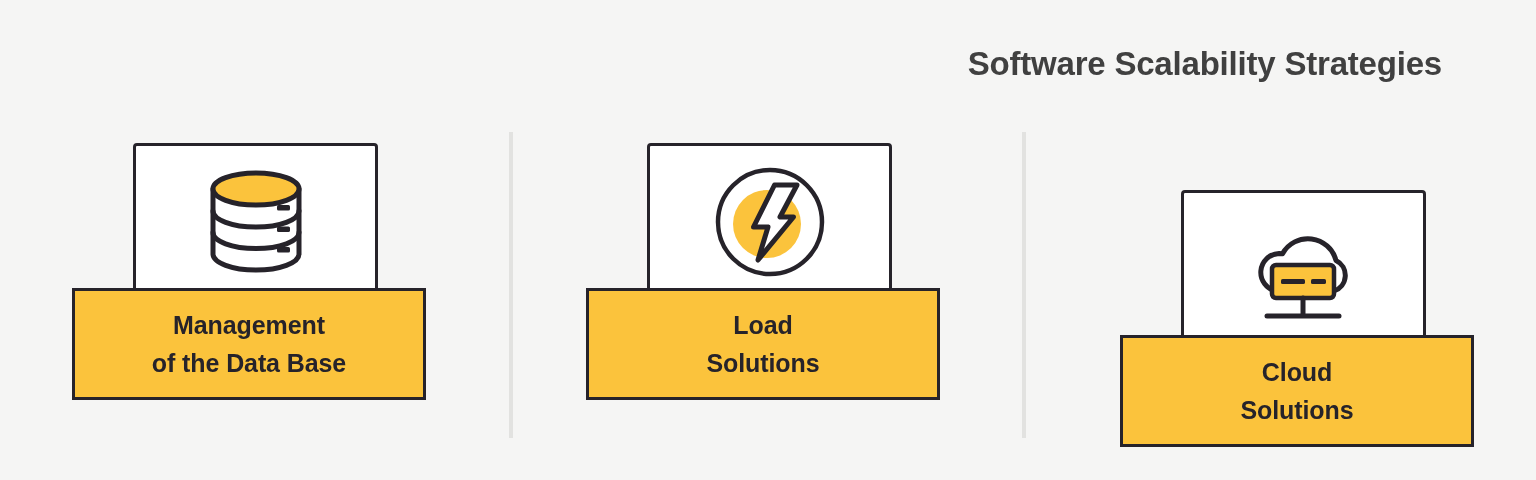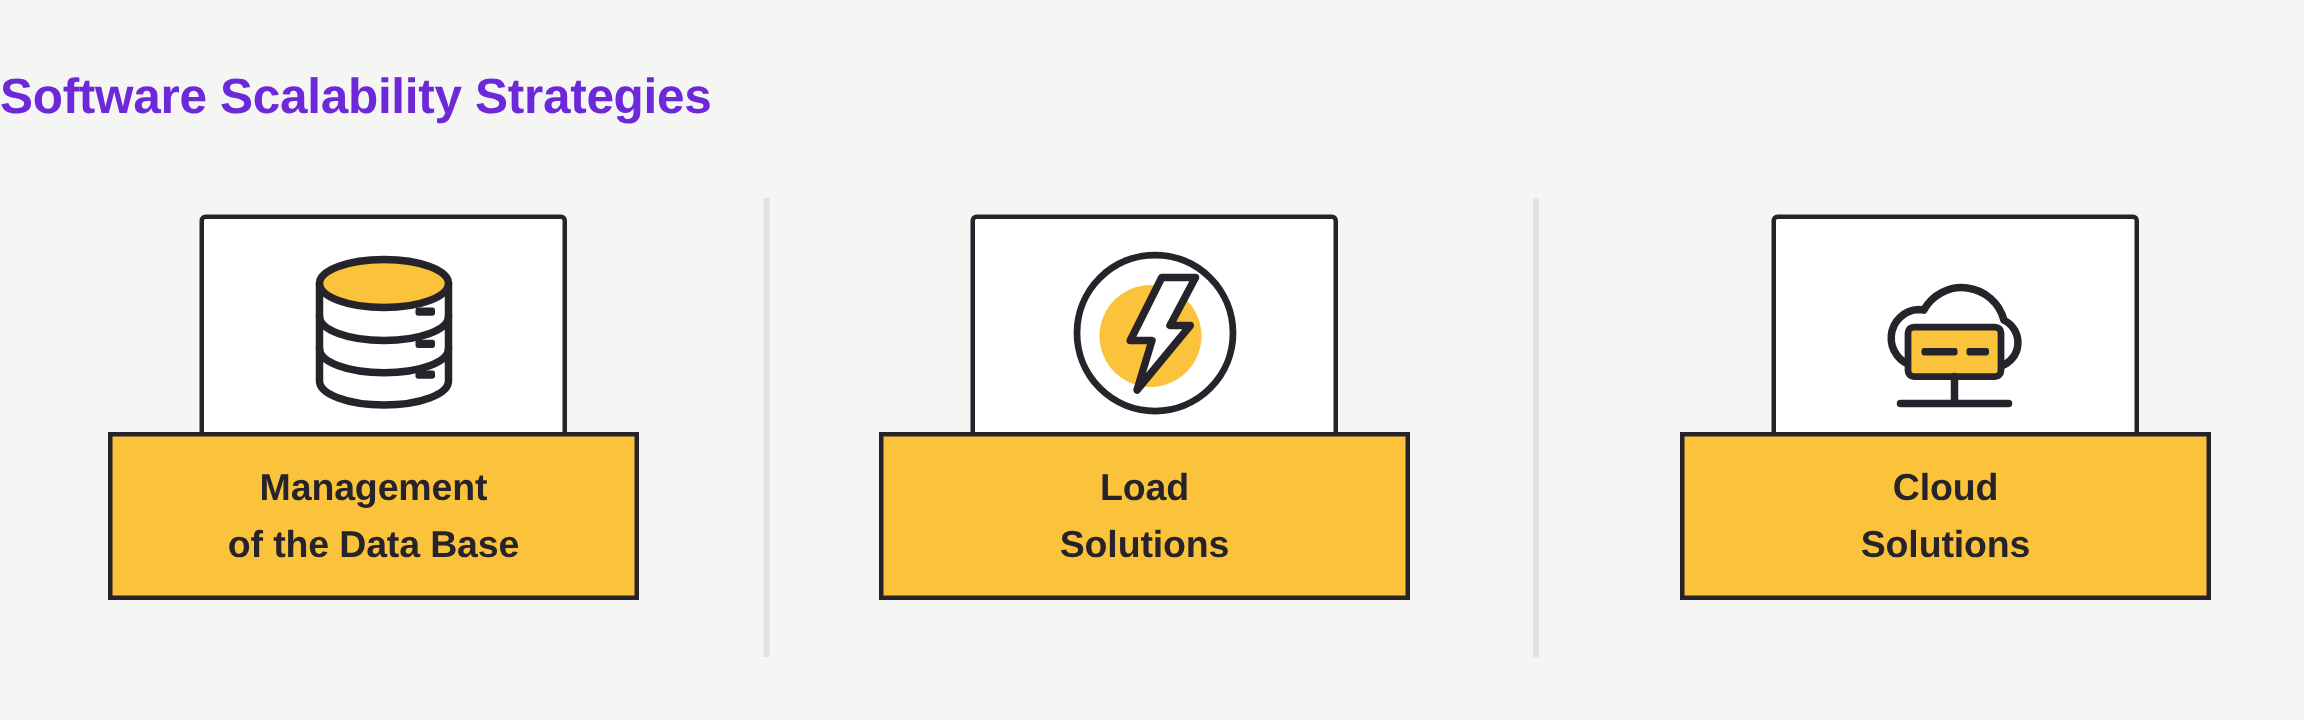--- a/index.html
+++ b/index.html
@@ -21,25 +21,25 @@
     width: 1536px;
     height: 480px;
   }
 
   
   .title {
     position: absolute;
     top: 42px;
     left: 0;
     width: 1442px;
-    text-align: left;
+    text-align: right;
     font-size: 33px;
     font-weight: 700;
     letter-spacing: -0.2px;
-    color: #6d28d9;
+    color: #404040;
     line-height: 44px;
     white-space: nowrap;
   }
 
   
   .divider {
     position: absolute;
     top: 132px;
     width: 4px;
     height: 306px;
@@ -50,21 +50,21 @@
 
   
   .card {
     position: absolute;
     top: 143px;
     width: 360px;
     height: 262px;
   }
   .card.c1 { left: 72px; }
   .card.c2 { left: 586px; }
-  .card.c3 { left: 1120px; }
+  .card.c3 { left: 1120px; margin-top: 47px; }
 
   .panel {
     position: absolute;
     top: 0;
     left: 61px;
     width: 239px;
     height: 152px;
     background: #ffffff;
     border: 3px solid #26232a;
     border-radius: 4px;

